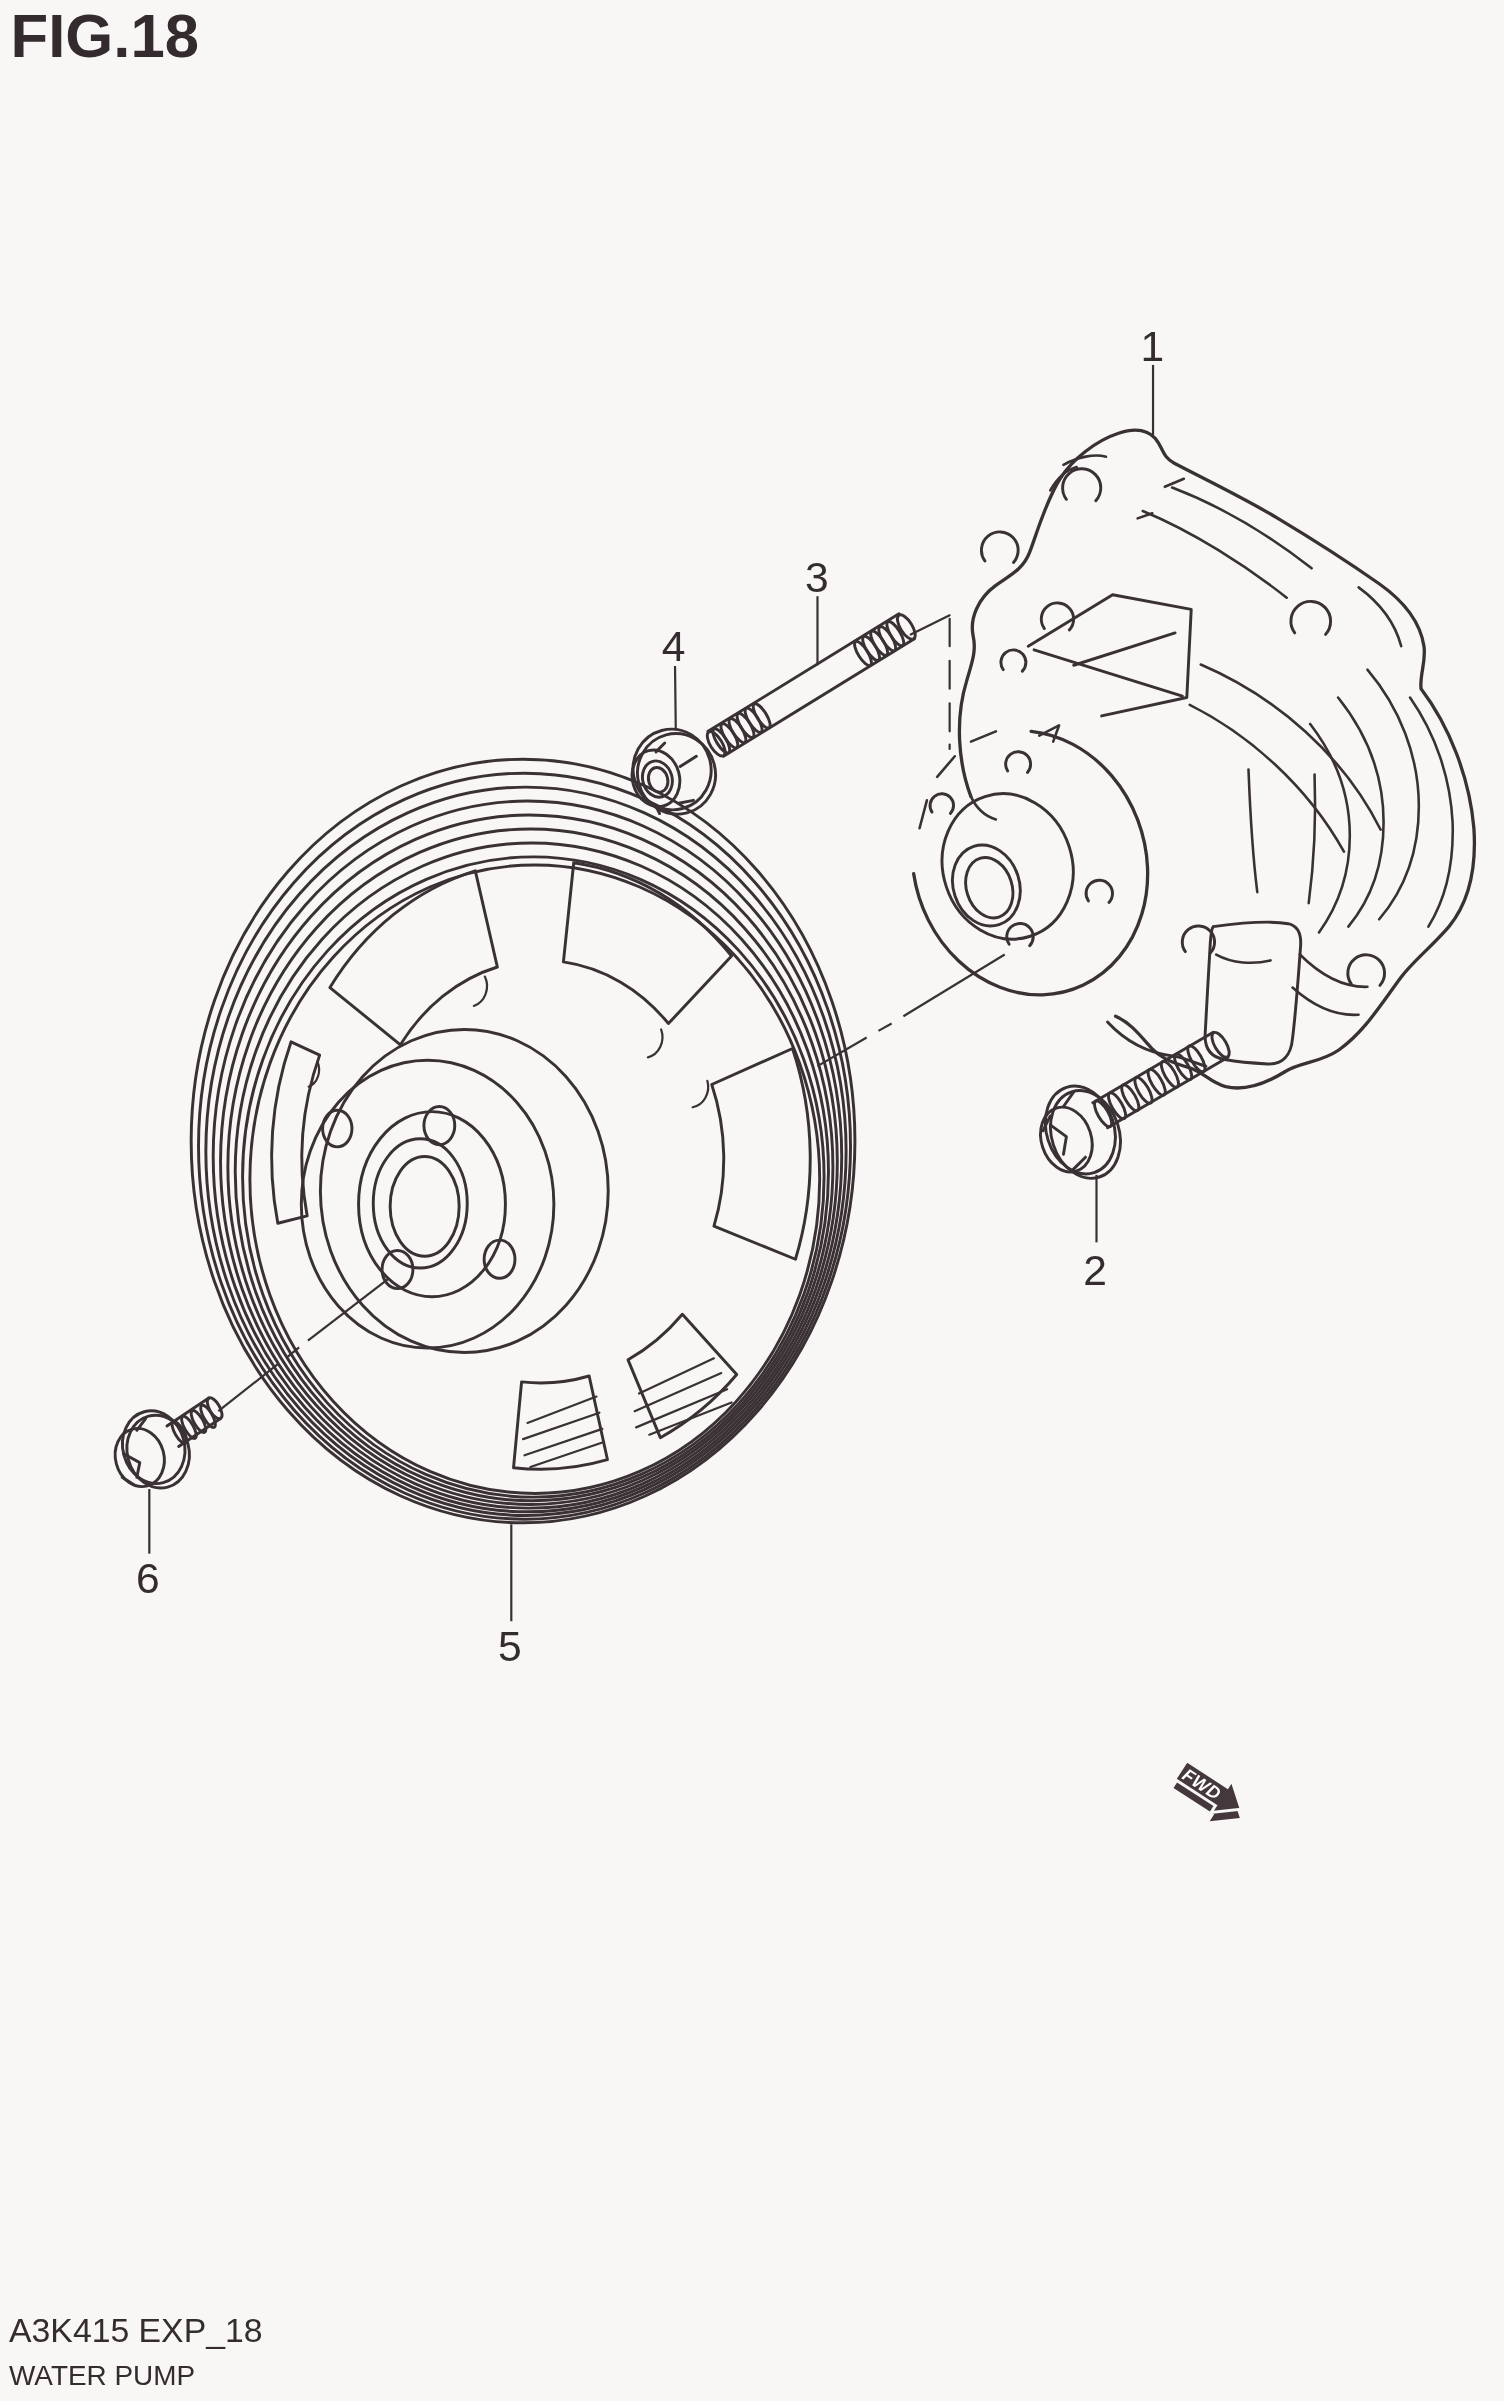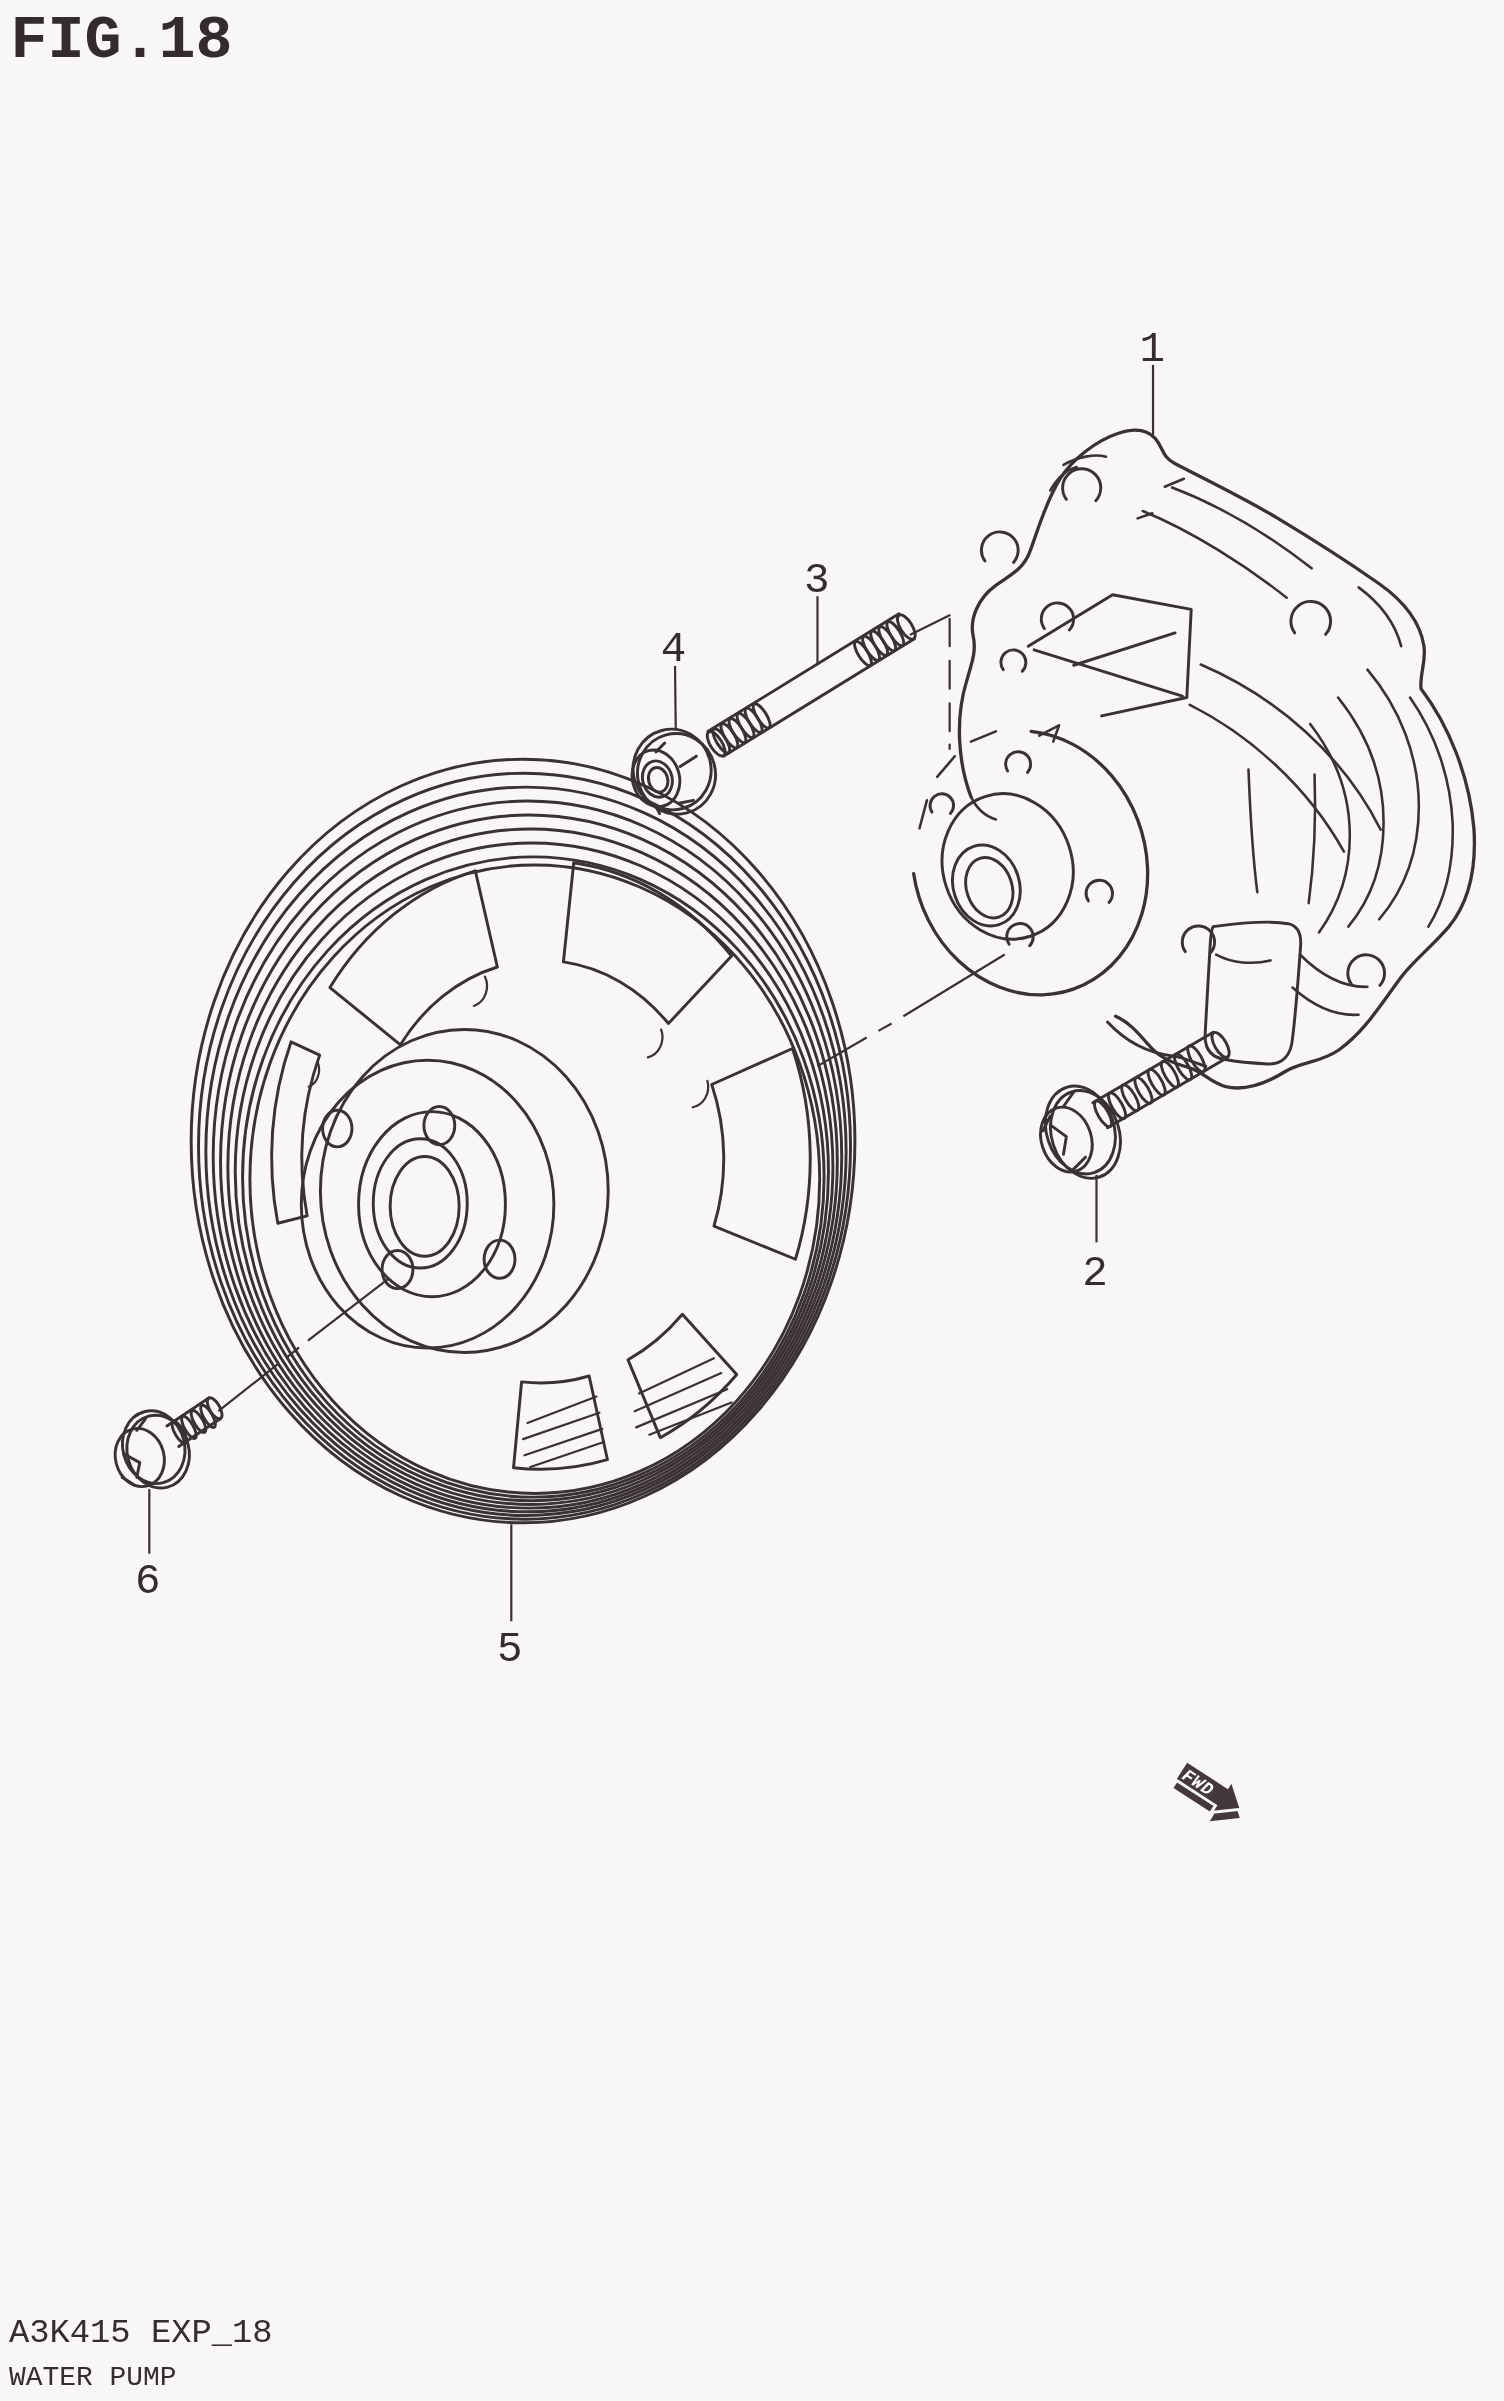--- a/index.html
+++ b/index.html
@@ -3,21 +3,21 @@
 <meta charset="utf-8">
 <style>
   html,body{margin:0;padding:0;}
   body{
     width:1505px;height:2401px;
     background:#f8f7f5;
     font-family:"Liberation Sans", sans-serif;
     position:relative;
     color:#3a3134;
   }
-  .page{position:absolute;inset:0;font-family:Liberation Mono, monospace;}
+  .page{position:absolute;inset:0;}
   svg{display:block;}
   .fig-title{
     font-weight:bold;
     font-size:84px;
     letter-spacing:0px;
     fill:#332b2e;
   }
   .callout-num{
     font-size:58px;
     fill:#352c2f;

